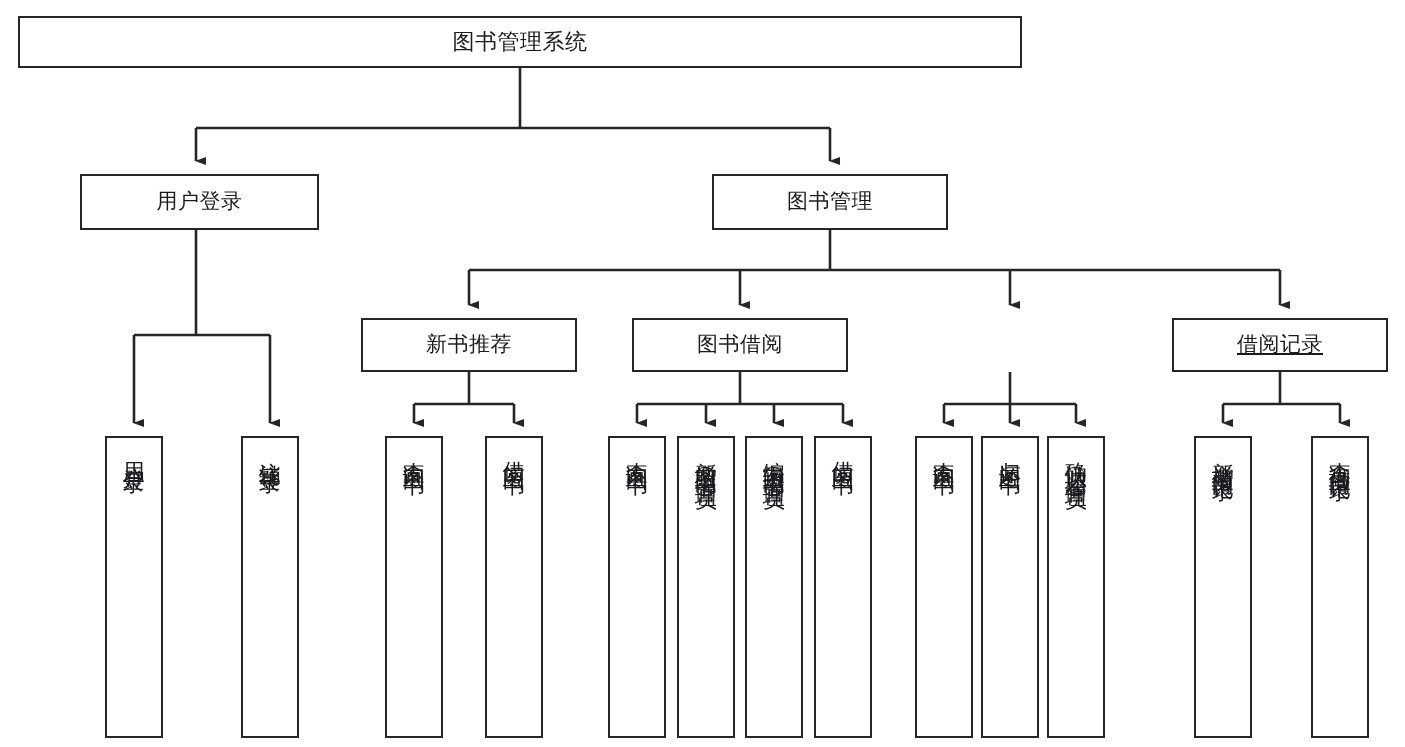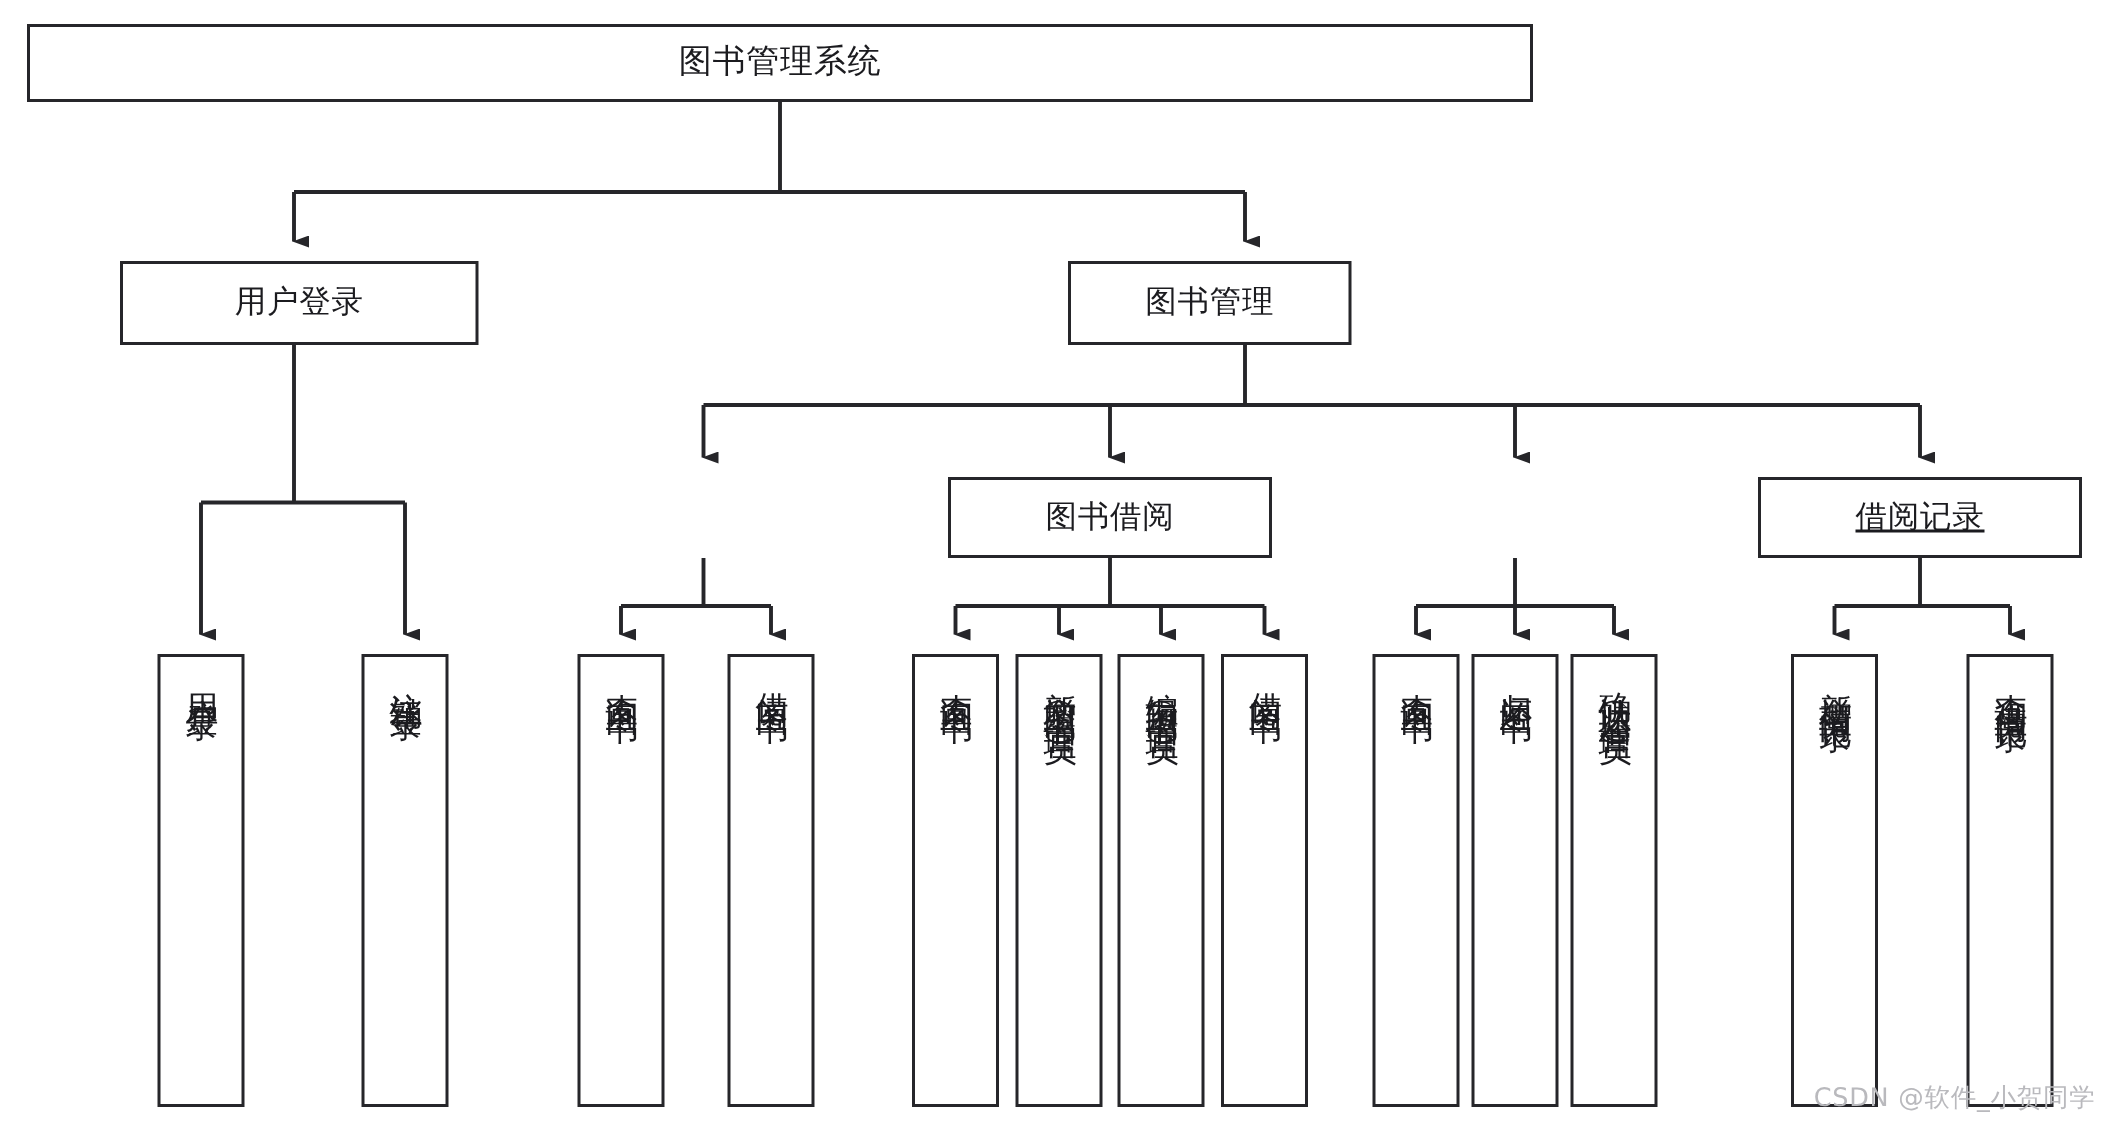--- a/index.html
+++ b/index.html
@@ -126,24 +126,27 @@
     </g>
   </svg>
 
   <div class="node horiz root" style="left:18px; top:16px; width:1004px; height:52px;">
     <span>图书管理系统</span>
   </div>
 
   <div class="node horiz" style="left:80px; top:174px; width:239px; height:56px;">
     <span>用户登录</span>
   </div>
-  <div class="node horiz" style="left:712px; top:174px; width:189px; height:56px;">
+  <div class="node horiz" style="left:712px; top:174px; width:236px; height:56px;">
     <span>图书管理</span>
   </div>
 
+  <div class="node horiz" style="left:361px; top:318px; width:216px; height:54px;">
+    <span>新书推荐</span>
+  </div>
   <div class="node horiz" style="left:632px; top:318px; width:216px; height:54px;">
     <span>图书借阅</span>
   </div>
   <div class="node horiz" style="left:1172px; top:318px; width:216px; height:54px;text-decoration:underline;">
     <span>借阅记录</span>
   </div>
 
   <div class="node vert" style="left:105px; top:436px; width:58px; height:302px;">
     <span class="vert-label" style="font-size: 22px; letter-spacing: 4px;">用户登录</span>
   </div>
@@ -181,15 +184,14 @@
     <span class="vert-label" style="font-size: 22px; letter-spacing: 4px;">确认归还（管理员）</span>
   </div>
 
   <div class="node vert" style="left:1194px; top:436px; width:58px; height:302px;">
     <span class="vert-label" style="font-size: 22px; letter-spacing: 4px;">新增借阅记录</span>
   </div>
   <div class="node vert" style="left:1311px; top:436px; width:58px; height:302px;">
     <span class="vert-label" style="font-size: 22px; letter-spacing: 4px;">查询借阅记录</span>
   </div>
 
-  <div class="watermark">CSDN @软件_小贺同学</div>
 
 </div>
 
 </body></html>

